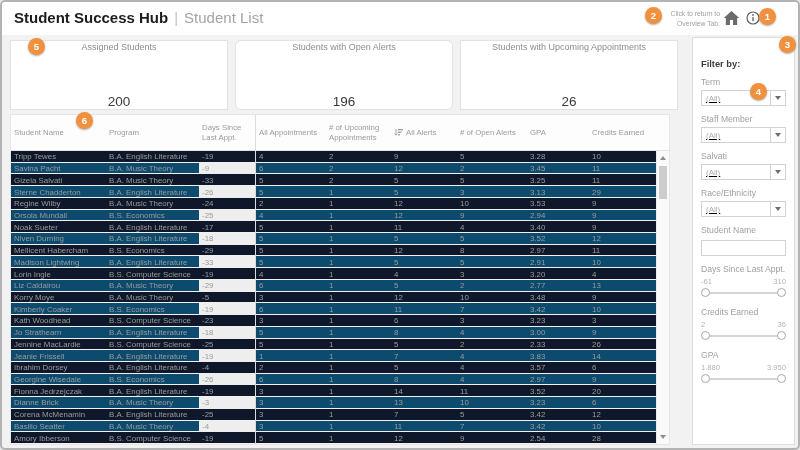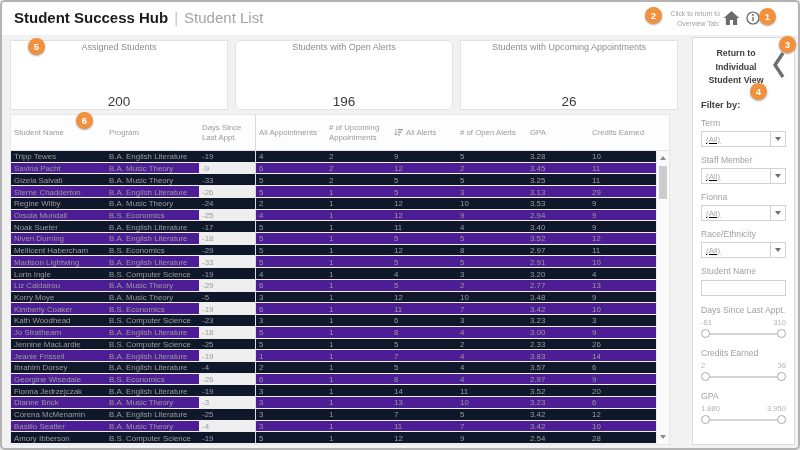--- a/index.html
+++ b/index.html
@@ -29,21 +29,21 @@
   .kpi-value{font-size:13.5px;color:#3b3b3b;margin-top:5px;}
 
   
   .table-panel{position:absolute;left:8px;top:112px;width:660px;height:331px;background:#fff;
                border:1px solid #e6e6e6;box-sizing:border-box;}
   .thead{display:flex;height:36px;border-bottom:1px solid #e3e3e3;background:#fdfdfd;box-sizing:border-box;}
   .hcell{font-size:7.8px;color:#9b9b9b;display:flex;align-items:center;padding:1px 3px;
          box-sizing:border-box;line-height:1.2;}
   .tbody{position:absolute;left:0;top:36px;right:13px;bottom:0;display:flex;flex-direction:column;}
   .trow{display:flex;height:11.76px;box-shadow:inset 0 -1px 0 #f1f1f1;background:#0f172a;}
-  .trow.alt{background:#4c1d95;justify-content:flex-end;}
+  .trow.alt{background:#0c4a6e;justify-content:flex-end;}
   .trow.alt .c2{background:#eeeeee;}
   .tcell{font-size:7.9px;color:#9b9b9b;padding:0 3px;box-sizing:border-box;display:flex;
          align-items:center;white-space:nowrap;overflow:hidden;}
   .c0{width:95px;}.c1{width:93px;}.c2{width:57px;border-right:1px solid #dcdcdc;}
   .c3{width:70px;}.c4{width:65px;}.c5{width:66px;}.c6{width:70px;}.c7{width:62px;}.c8{width:67px;}
   .sort-ico{margin-right:3px;display:inline-flex;flex:none;}
 
   .vscroll{position:absolute;top:36px;right:0;bottom:0;width:13px;background:#fafafa;
            border-left:1px solid #ececec;box-sizing:border-box;}
   .tri-up,.tri-dn{position:absolute;left:3px;width:0;height:0;border-left:3.5px solid transparent;
@@ -419,32 +419,20 @@
         </div>
       </div>
     <div class="vscroll">
       <div class="tri-up"></div>
       <div class="vthumb"></div>
       <div class="tri-dn"></div>
     </div>
   </div>
 
   <div class="sidebar">
-    <div class="ret-block">
-      <div class="ret-text">
-        <span>Return to</span><br>
-        <span>Individual</span><br>
-        <span>Student View</span>
-      </div>
-      <span>
-        <svg width="15" height="30" viewBox="0 0 15 30">
-            <polyline points="12,3 4,15 12,27" fill="none" stroke="#6f6f6f" stroke-width="3.4"></polyline>
-          </svg>
-      </span>
-    </div>
 
     <div class="filter-by">Filter by:</div>
 
     <div>
       <div class="f-label">Term</div>
       <div class="dd">
         <div class="dd-val">(All)</div>
         <div class="dd-btn">
             <span class="dd-arrow"></span>
           </div>
@@ -455,21 +443,21 @@
       <div class="f-label">Staff Member</div>
       <div class="dd">
         <div class="dd-val">(All)</div>
         <div class="dd-btn">
             <span class="dd-arrow"></span>
           </div>
       </div>
     </div>
 
     <div>
-      <div class="f-label">Fionna</div>
+      <div class="f-label">Salvati</div>
       <div class="dd">
         <div class="dd-val">(All)</div>
         <div class="dd-btn">
             <span class="dd-arrow"></span>
           </div>
       </div>
     </div>
 
     <div>
       <div class="f-label">Race/Ethnicity</div>

